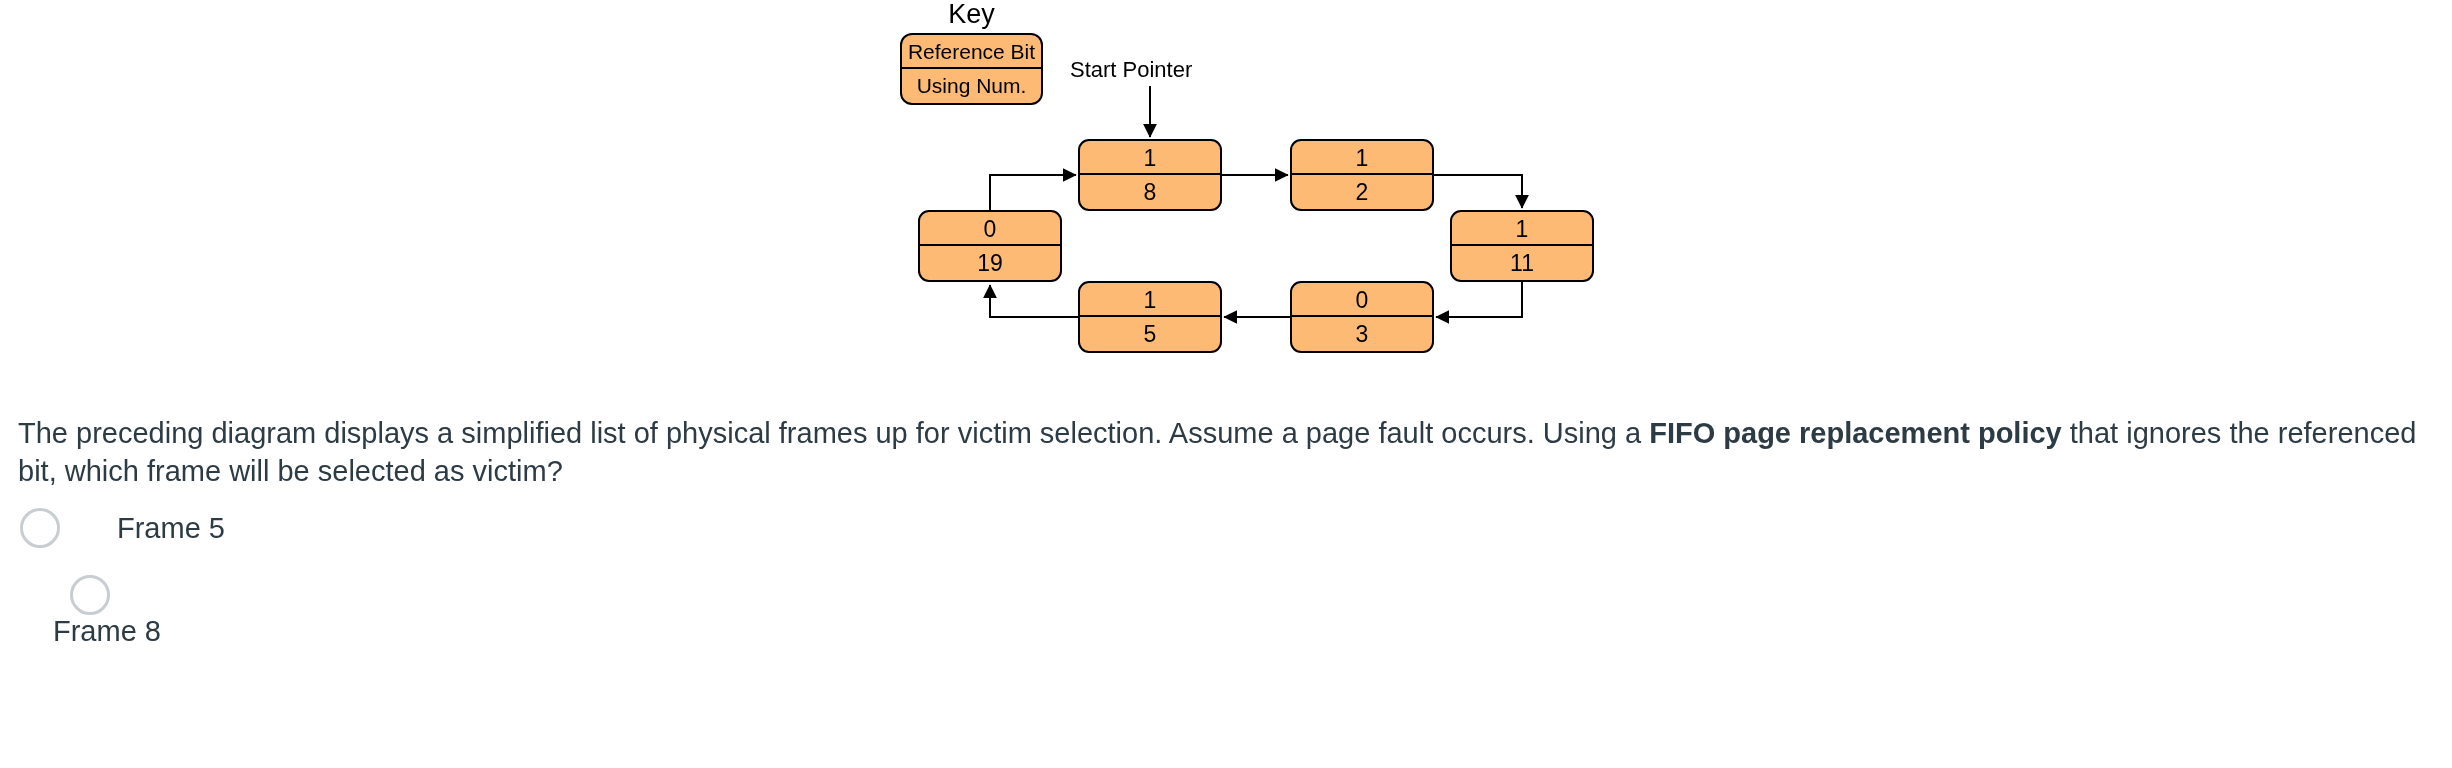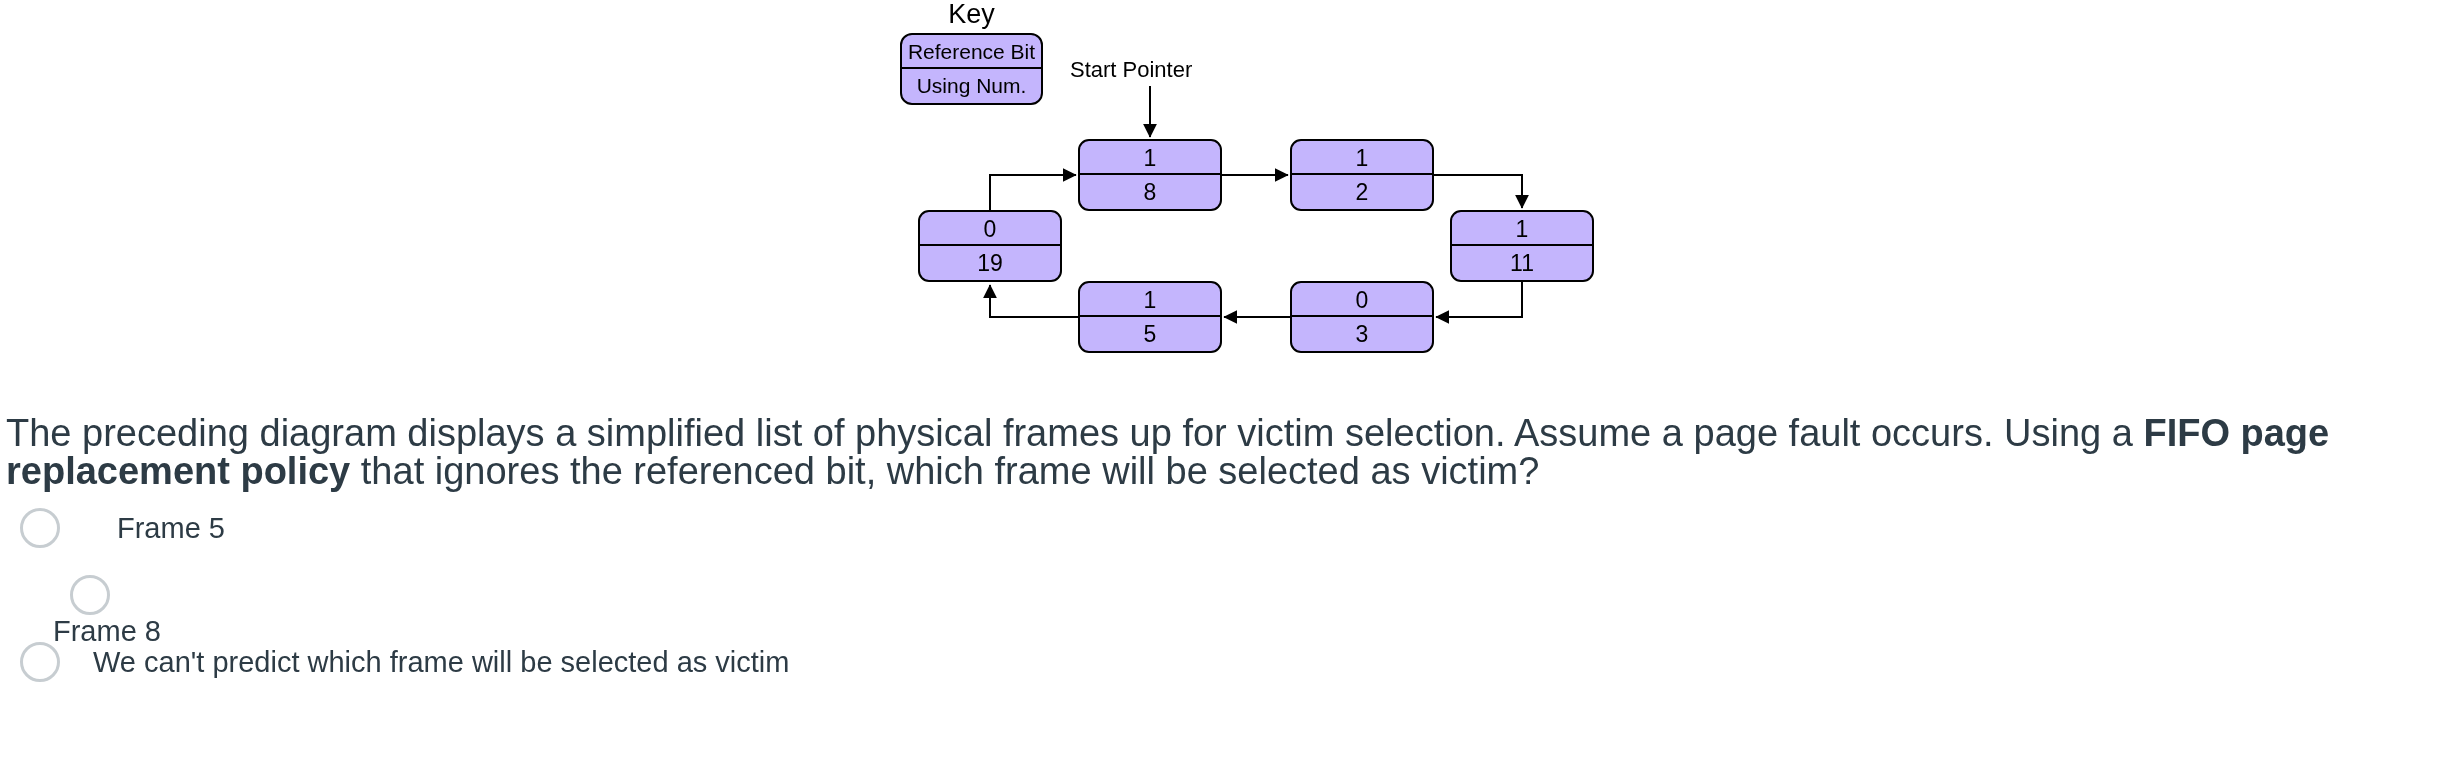--- a/index.html
+++ b/index.html
@@ -15,21 +15,21 @@
   
   .diagram { position: absolute; left: 0; top: 0; width: 2452px; height: 400px; }
   .connectors { position: absolute; left: 880px; top: 0; width: 780px; height: 380px; }
 
   .key-title {
     position: absolute; left: 900px; top: 1px; width: 143px;
     text-align: center; font-size: 27px; line-height: 26px; color: #000;
   }
   .dbox {
     position: absolute; width: 144px; height: 72px;
-    border: 2px solid #000; border-radius: 11px; background: #c4b5fd;
+    border: 2px solid #000; border-radius: 11px; background: #fdba74;
   }
   .dbox .cell {
     height: 34px; line-height: 34px; text-align: center;
     font-size: 21px; color: #000; border-bottom: 2px solid #000;
   }
   .dbox .cell.bottom { border-bottom: none; }
   .dbox.key { left: 900px; top: 33px; width: 143px; border-radius: 12px; }
   .dbox.key .cell { font-size: 21px; }
   .frame .cell { font-size: 23px; }
 
@@ -41,22 +41,22 @@
   
   .f8  { left: 1078px; top: 139px; }
   .f2  { left: 1290px; top: 139px; }
   .f11 { left: 1450px; top: 210px; }
   .f19 { left:  918px; top: 210px; }
   .f3  { left: 1290px; top: 281px; }
   .f5  { left: 1078px; top: 281px; }
 
   
   .question {
-    position: absolute; left: 6px; top: 414px; width: 2420px;
-    font-size: 38px; line-height: 38px; color: #2D3B45;
+    position: absolute; left: 18px; top: 414px; width: 2420px;
+    font-size: 29px; line-height: 38px; color: #2D3B45;
   }
   .question strong { font-weight: 700; }
 
   
   .options { position: absolute; left: 0; top: 0; width: 2452px; height: 768px; }
   .option {
     position: absolute; left: 20px; height: 40px;
     display: flex; align-items: center; cursor: pointer;
   }
   .opt1 { top: 508px; gap: 24px; }
@@ -148,24 +148,20 @@
     <div class="option opt1">
       <div class="radio"></div>
       <span class="option-label">Frame 5</span>
     </div>
 
     <div class="option opt2">
       <div class="radio"></div>
       <span class="option-label">Frame 8</span>
     </div>
 
-    <div class="option opt3">
-      <div class="radio"></div>
-      <span class="option-label">We can't predict which frame will be selected as victim</span>
-    </div>
 
     <div class="option opt4">
       <div class="radio"></div>
       <span class="option-label">Frame 3</span>
     </div>
 
   </div>
 
 </div>
 

